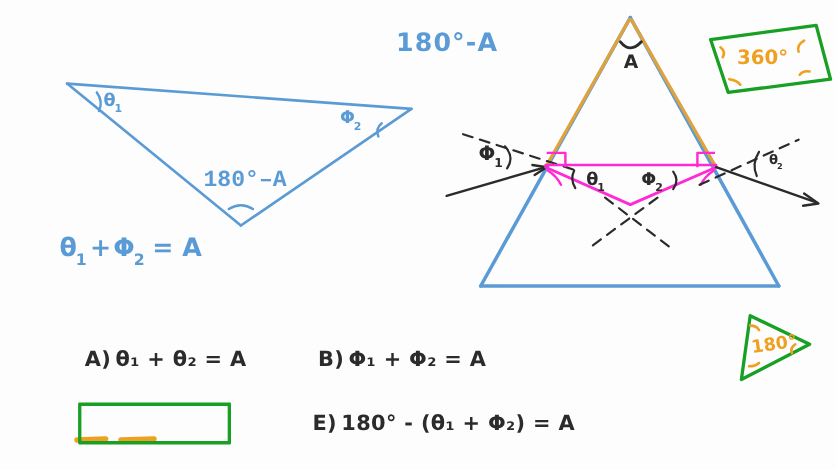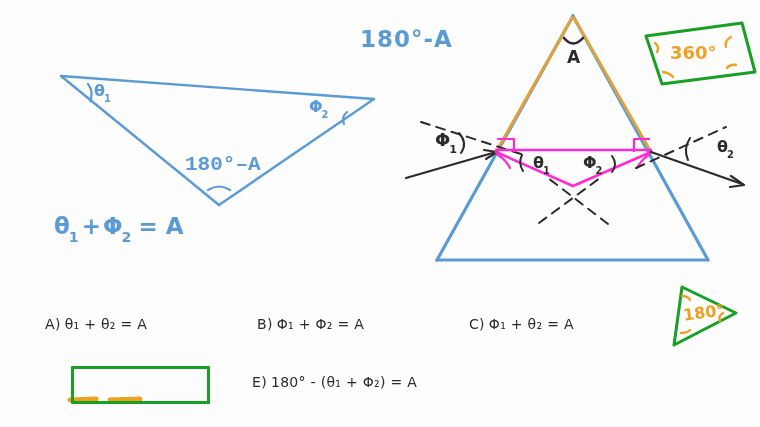--- a/index.html
+++ b/index.html
@@ -37,25 +37,26 @@
   .orange-ink { color: #f0a020; }
   .sub {
     font-size: 0.62em;
     vertical-align: sub;
     position: relative;
     top: 2px;
     left: -1px;
   }
   .answer {
     position: absolute;
-    font-size: 14px;
-    font-weight: normal;
+    font-size: 19px;
+    font-weight: bold;
     color: #2b2b2b;
     white-space: nowrap;
     letter-spacing: 0.3px;
+    margin-left: 32px;
   }
   .answer .opt { margin-right: 4px; }
   .boxed {
     position: absolute;
     border: 3px solid #17a023;
     border-radius: 1px;
   }
 </style>
 </head>
 <body>
@@ -183,40 +184,37 @@
   </div>
 
   <div class="lbl black-ink" style="left:533px; top:155px; font-size:16px;">
     <span>θ</span><span class="sub">1</span>
   </div>
 
   <div class="lbl black-ink" style="left:583px; top:155px; font-size:16px;">
     <span>Φ</span><span class="sub">2</span>
   </div>
 
-  <div class="lbl black-ink" style="left:699px; top:139px; font-size:16px;margin-left:18px;">
+  <div class="lbl black-ink" style="left:699px; top:139px; font-size:12px;">
     <span>θ</span><span class="sub">2</span>
   </div>
 
   <div class="lbl orange-ink" style="left:670px; top:44px; font-size:18px;">360°</div>
 
   <div class="lbl orange-ink" style="left:683px; top:305px; font-size:16px; transform:rotate(-8deg);">180°</div>
 
   <div class="boxed" style="left:71px; top:366px; width:133px; height:32px;"></div>
 
   <div class="answer" style="left:45px; top:316px;">
     <span class="opt">A)</span><span>θ₁ + θ₂ = A</span>
   </div>
 
   <div class="answer" style="left:257px; top:316px;">
     <span class="opt">B)</span><span>Φ₁ + Φ₂ = A</span>
   </div>
 
-  <div class="answer" style="left:469px; top:316px;">
-    <span class="opt">C)</span><span>Φ₁ + θ₂ = A</span>
-  </div>
 
 
   <div class="answer" style="left:252px; top:374px;">
     <span class="opt">E)</span><span>180° - (θ₁ + Φ₂) = A</span>
   </div>
 
 </div>
 
 </body></html>

